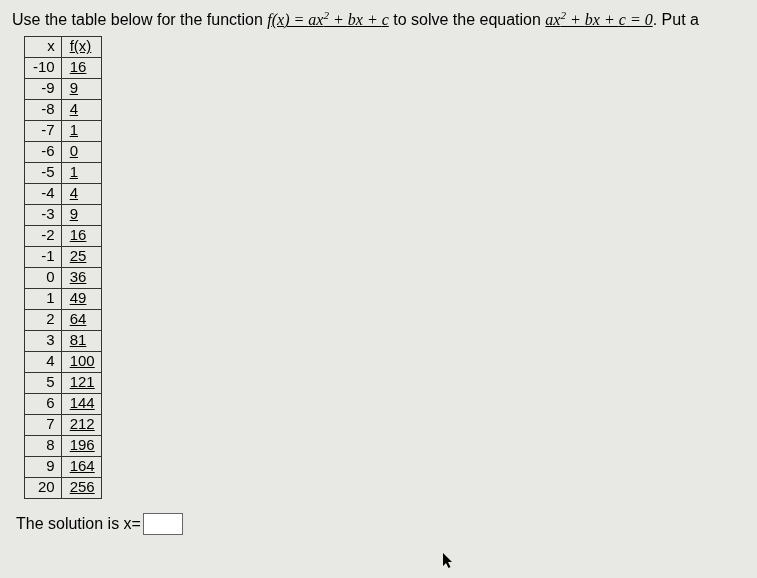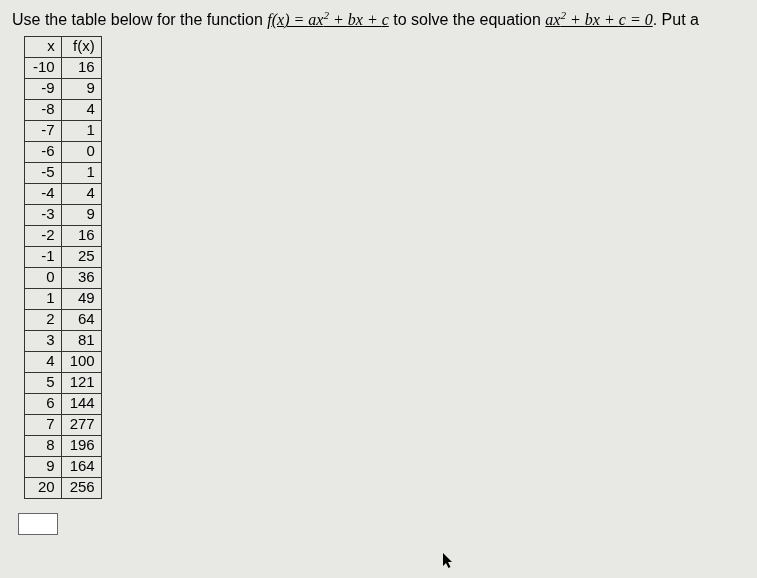--- a/index.html
+++ b/index.html
@@ -46,23 +46,24 @@
     }
     table th {
       font-weight: normal;
     }
     table td:first-child, table th:first-child {
       text-align: right;
       padding-right: 6px;
       min-width: 32px;
     }
     table td:last-child, table th:last-child {
-      text-align: right;
+      text-align: left;
       padding-right: 6px;
       min-width: 38px;
+      text-decoration: underline;
     }
     .solution-row {
       margin-top: 14px;
       margin-left: 4px;
       display: flex;
       align-items: center;
     }
     .solution-input {
       border: 1px solid #666;
       background: #fff;
@@ -159,38 +160,39 @@
       <tr>
         <td>5</td>
         <td>121</td>
       </tr>
       <tr>
         <td>6</td>
         <td>144</td>
       </tr>
       <tr>
         <td>7</td>
-        <td>277</td>
+        <td>212</td>
       </tr>
       <tr>
         <td>8</td>
         <td>196</td>
       </tr>
       <tr>
         <td>9</td>
         <td>164</td>
       </tr>
       <tr>
         <td>20</td>
         <td>256</td>
       </tr>
     </tbody>
 </table>
 
 <div class="solution-row">
+  <span>The solution is x=</span>
   <input type="text" class="solution-input" value="" style="">
 </div>
 
 <div class="cursor">
   <svg width="14" height="18" viewBox="0 0 14 18">
     <path d="M1 1 L1 14 L4 11 L6.5 16 L8.5 15 L6 10 L10 10 Z" fill="#000"></path>
   </svg>
 </div>
 
 </body></html>

